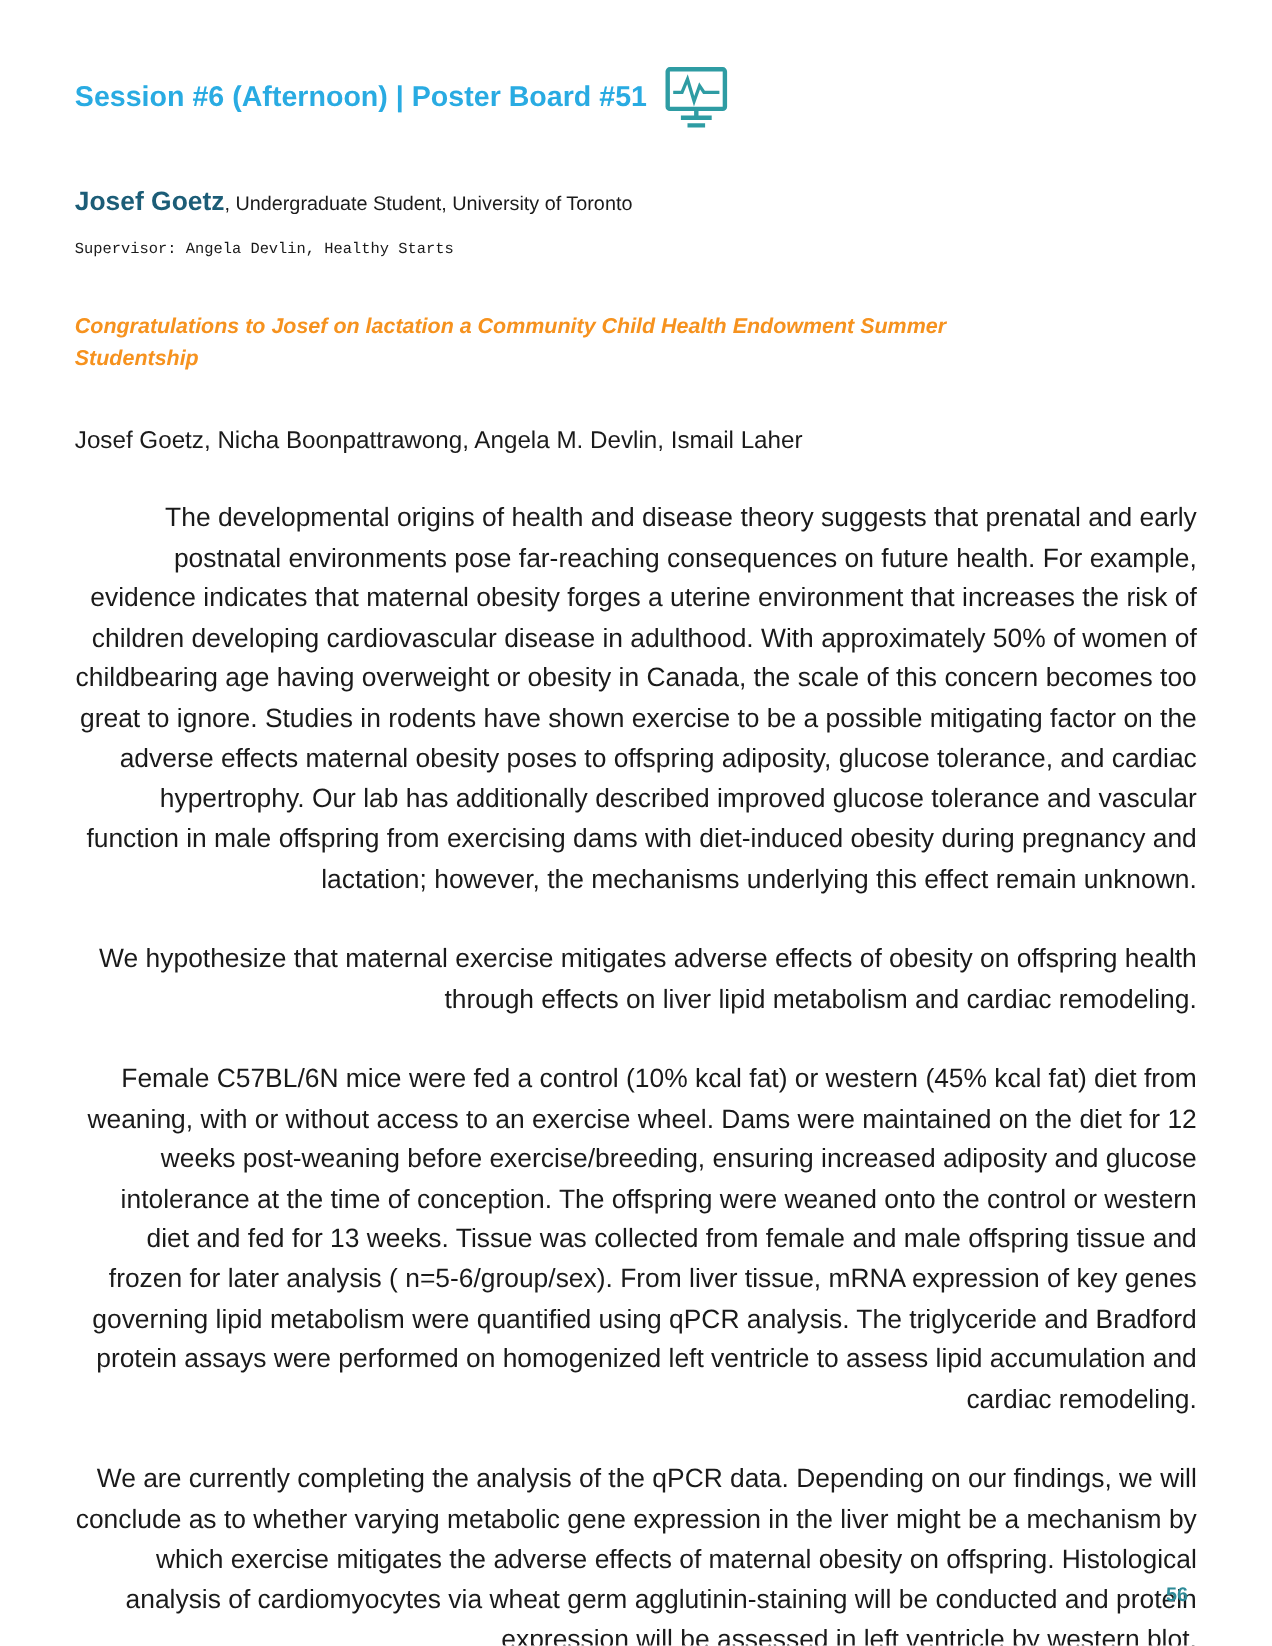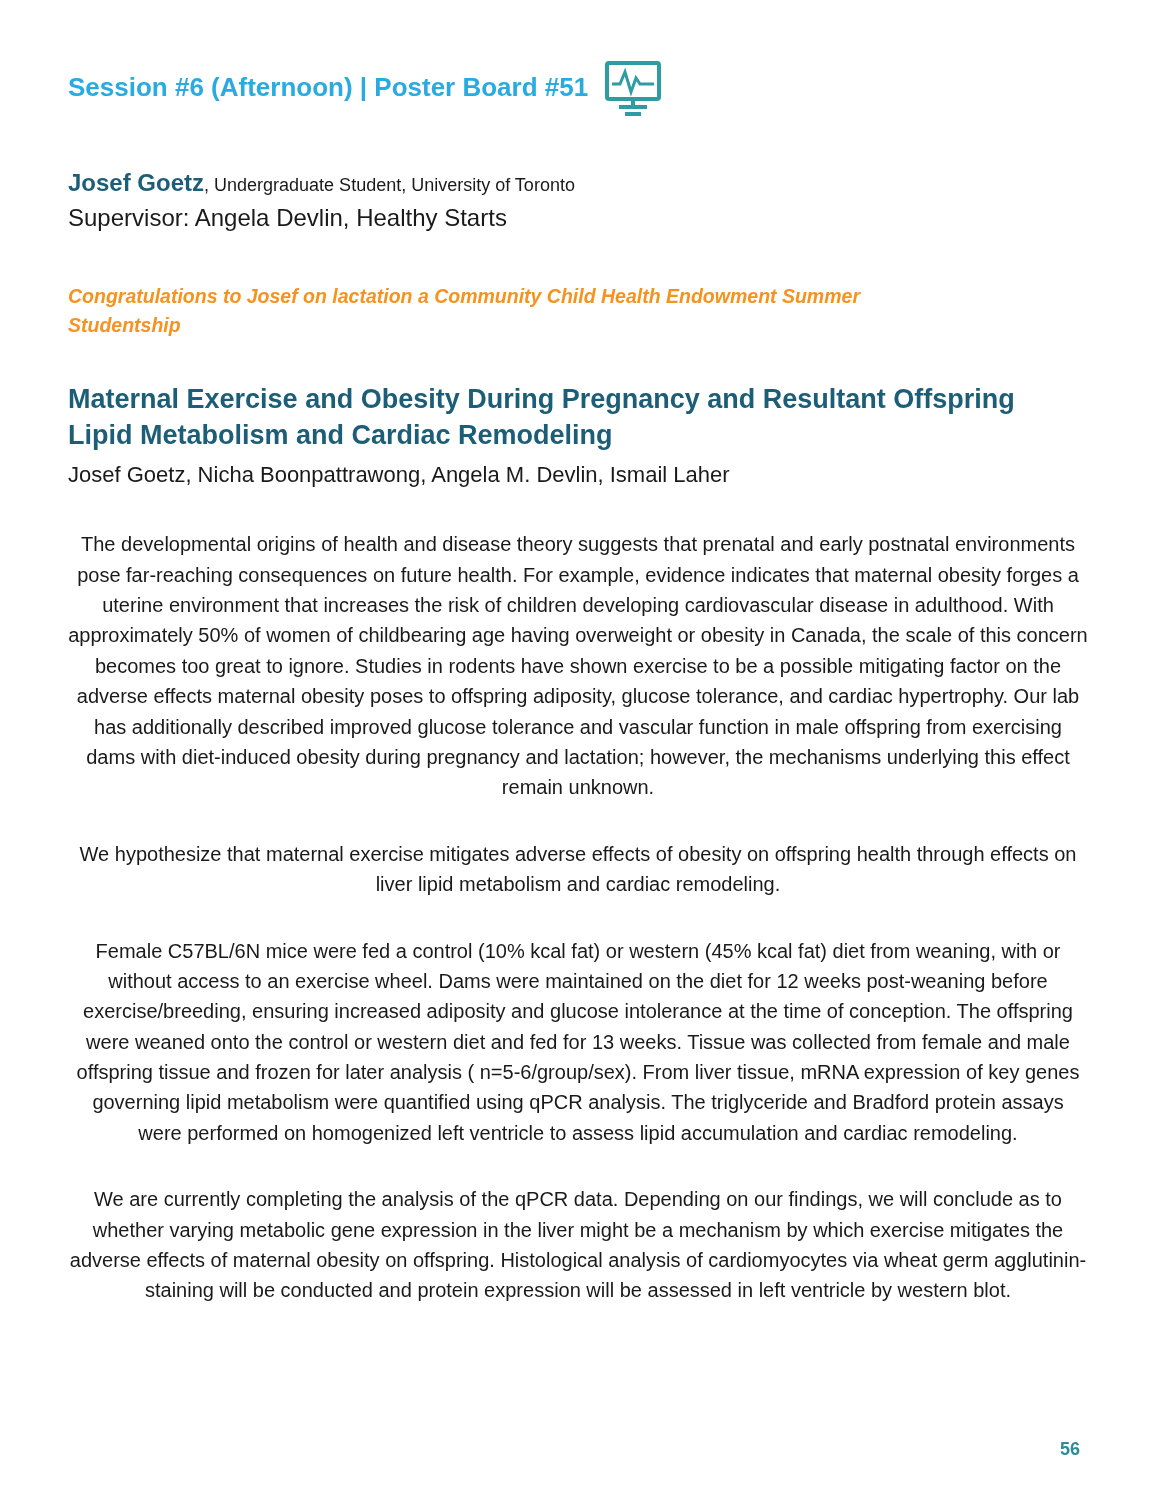--- a/index.html
+++ b/index.html
@@ -27,54 +27,55 @@
     display:flex;align-items:flex-start;gap:14px;
     margin-bottom:44px;
   }
   .session-title{
     color:var(--header-cyan);
     font-size:26px;font-weight:bold;
     line-height:1.2;
     padding-top:16px;
   }
   .session-icon{flex:0 0 auto;}
-  .byline{margin-bottom:0;line-height:1.45;}
+  .byline{margin-bottom:15px;line-height:1.45;}
   .author-name{
     color:var(--title-teal);
     font-size:24px;font-weight:bold;
   }
   .author-affiliation{
     font-size:18px;color:var(--body-ink);
   }
   .supervisor{
-    font-size:24px;line-height:1.45;
+    font-size:14px;line-height:1.45;
     margin-bottom:46px;
+    font-family:Liberation Mono, monospace;
   }
   .award{
     color:var(--award-orange);
     font-size:19.5px;font-weight:bold;font-style:italic;
     line-height:1.5;
     max-width:910px;
     margin-bottom:42px;
   }
   .abstract-title{
     color:var(--title-teal);
     font-size:27px;font-weight:bold;
     line-height:1.32;
     max-width:960px;
     margin-bottom:6px;
   }
   .abstract-authors{
     font-size:22px;line-height:1.45;
     margin-bottom:38px;
   }
   .abstract-body p{
-    font-size:20px;line-height:1.52;
+    font-size:24px;line-height:1.52;
     margin-bottom:16px;
-    text-align:center;
+    text-align:right;
     margin-top:36px;
   }
   .page-number{
     position:absolute;
     right:76px;bottom:36px;
     font-size:18px;font-weight:bold;
     color:var(--page-num-teal);
   }
 </style>
 </head>
@@ -98,21 +99,20 @@
   </div>
 
   <div class="byline">
     <span class="author-name">Josef Goetz</span><span class="author-affiliation">, Undergraduate Student, University of Toronto</span>
   </div>
 
   <div class="supervisor">Supervisor: Angela Devlin, Healthy Starts</div>
 
   <div class="award">Congratulations to Josef on lactation a Community Child Health Endowment Summer Studentship</div>
 
-  <h1 class="abstract-title">Maternal Exercise and Obesity During Pregnancy and Resultant Offspring Lipid Metabolism and Cardiac Remodeling</h1>
 
   <div class="abstract-authors">Josef Goetz, Nicha Boonpattrawong, Angela M. Devlin, Ismail Laher</div>
 
   <div class="abstract-body">
     <p>The developmental origins of health and disease theory suggests that prenatal and early postnatal environments pose far-reaching consequences on future health. For example, evidence indicates that maternal obesity forges a uterine environment that increases the risk of children developing cardiovascular disease in adulthood. With approximately 50% of women of childbearing age having overweight or obesity in Canada, the scale of this concern becomes too great to ignore. Studies in rodents have shown exercise to be a possible mitigating factor on the adverse effects maternal obesity poses to offspring adiposity, glucose tolerance, and cardiac hypertrophy. Our lab has additionally described improved glucose tolerance and vascular function in male offspring from exercising dams with diet-induced obesity during pregnancy and lactation; however, the mechanisms underlying this effect remain unknown.</p>
     <p>We hypothesize that maternal exercise mitigates adverse effects of obesity on offspring health through effects on liver lipid metabolism and cardiac remodeling.</p>
     <p>Female C57BL/6N mice were fed a control (10% kcal fat) or western (45% kcal fat) diet from weaning, with or without access to an exercise wheel. Dams were maintained on the diet for 12 weeks post-weaning before exercise/breeding, ensuring increased adiposity and glucose intolerance at the time of conception. The offspring were weaned onto the control or western diet and fed for 13 weeks. Tissue was collected from female and male offspring tissue and frozen for later analysis ( n=5-6/group/sex). From liver tissue, mRNA expression of key genes governing lipid metabolism were quantified using qPCR analysis. The triglyceride and Bradford protein assays were performed on homogenized left ventricle to assess lipid accumulation and cardiac remodeling.</p>
     <p>We are currently completing the analysis of the qPCR data. Depending on our findings, we will conclude as to whether varying metabolic gene expression in the liver might be a mechanism by which exercise mitigates the adverse effects of maternal obesity on offspring. Histological analysis of cardiomyocytes via wheat germ agglutinin-staining will be conducted and protein expression will be assessed in left ventricle by western blot.</p>
   </div>
 

